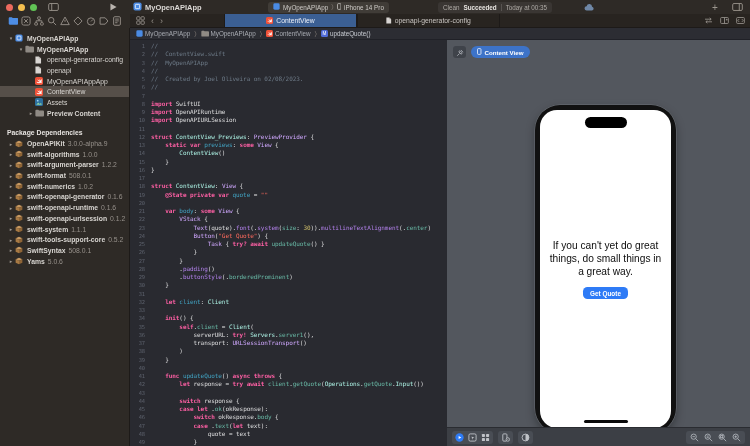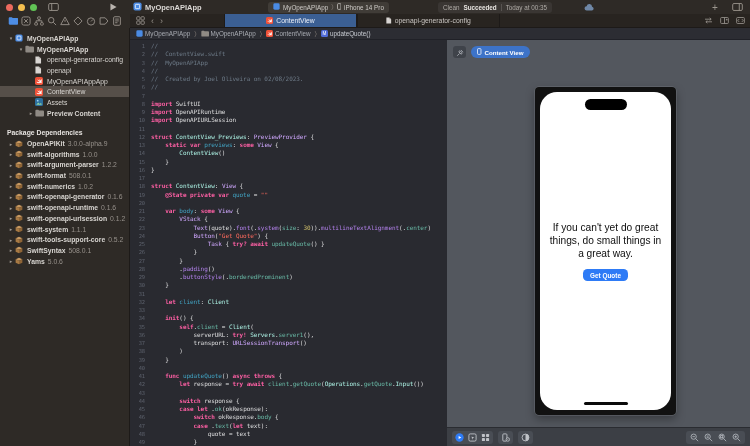--- a/index.html
+++ b/index.html
@@ -43,21 +43,21 @@
 .code{left:130px;top:40px;width:317px;height:406px;background:#292a30;overflow:hidden;padding-top:2px}
 .crow{display:flex;height:8.26px;line-height:8.26px;font-family:"DejaVu Sans Mono",monospace;font-size:6px;letter-spacing:-0.07px;white-space:pre}
 .ln{width:15px;flex:none;text-align:right;color:#5d626d;font-size:5.4px}
 .lc{padding-left:6px}
 .tok-p{color:#dfdfe0}.tok-c{color:#6c7986}.tok-k{color:#fc5fa3;font-weight:bold}.tok-s{color:#fc6a5d}
 .tok-n{color:#d0bf69}.tok-t{color:#acf2e4}.tok-r{color:#d0a8ff}.tok-f{color:#b281eb}.tok-g{color:#67b7a4}.tok-d{color:#41a1c0}
 
 .canvas{left:447px;top:40px;width:303px;height:406px;background:#53575e}
 .pinchip{position:absolute;left:6px;top:6px;width:13px;height:12px;background:#3f434a;border-radius:3px;display:flex;align-items:center;justify-content:center}
 .cvpill{position:absolute;left:24px;top:6px;height:12px;border-radius:6px;background:#3d73c8;display:flex;align-items:center;gap:3px;padding:0 6px;font-size:6.2px;font-weight:bold;color:#fff}
-.phone{position:absolute;left:88px;top:47px;width:141px;height:328px;background:#111;border-radius:4px;box-shadow:0 0 0 .5px #6d7178,0 4px 10px rgba(0,0,0,.35)}
+.phone{position:absolute;left:88px;top:65px;width:141px;height:328px;background:#111;border-radius:25px;box-shadow:0 0 0 .5px #6d7178,0 4px 10px rgba(0,0,0,.35)}
 .screen{position:absolute;inset:5px;background:#fff;border-radius:17px;display:flex;flex-direction:column;align-items:center;justify-content:center;overflow:hidden}
 .island{position:absolute;top:7px;left:50%;transform:translateX(-50%);width:42px;height:11px;border-radius:6px;background:#000}
 .quote{width:120px;font-size:10.2px;line-height:13.2px;color:#0d0d0d;text-align:center}
 .gq{margin-top:9px;border:none;background:#2e7bf6;color:#fff;font-size:6.4px;font-weight:bold;padding:2.5px 7px;border-radius:4.5px;font-family:"Liberation Sans",sans-serif}
 .homebar{position:absolute;bottom:5px;left:50%;transform:translateX(-50%);width:44px;height:3px;border-radius:2px;background:#0a0a0a}
 .cvbottom{position:absolute;left:0;bottom:0;width:303px;height:19px;background:#3c3f45;border-top:1px solid #2a2c31;display:flex;align-items:center;padding:0 5px;gap:5px}
 .chip{background:#494d54;border-radius:3px;height:13px;display:flex;align-items:center;padding:0 3px;gap:4px}
 .zoomchip{margin-left:auto;display:flex;gap:5px;background:#494d54;border-radius:3px;height:13px;align-items:center;padding:0 4px}
 .icobtn{display:flex;align-items:center}
 </style>

